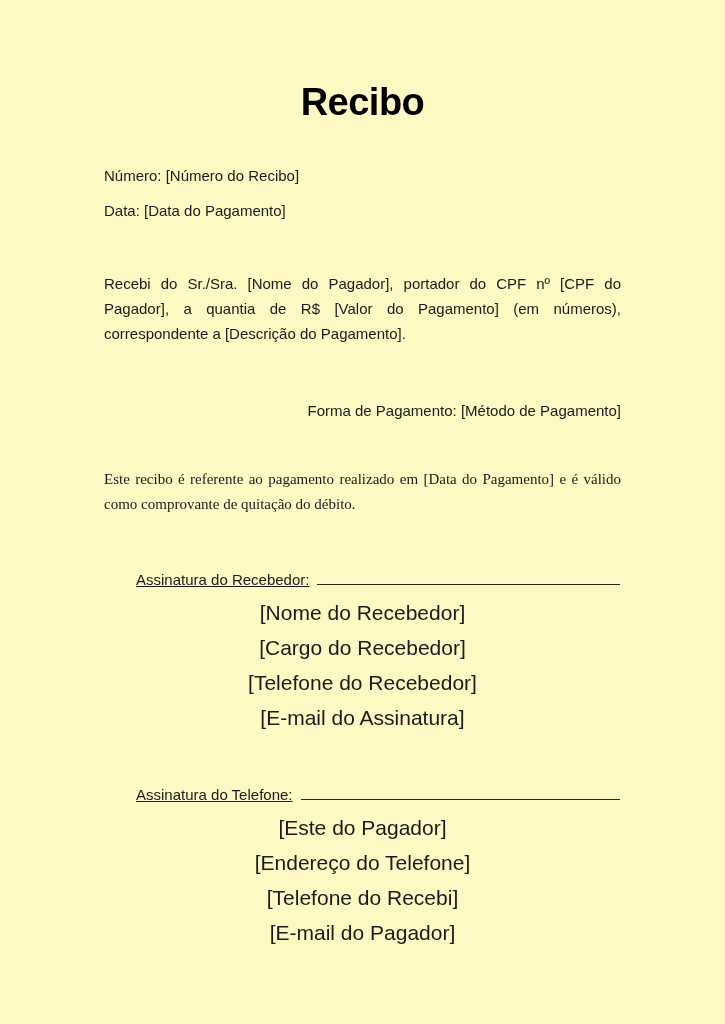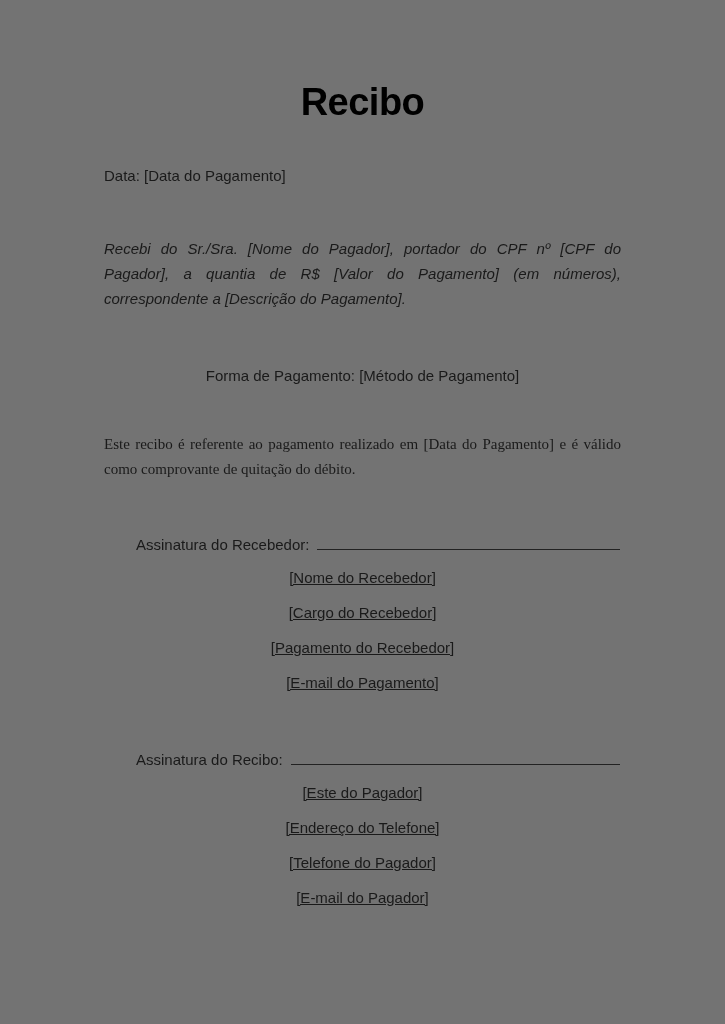--- a/index.html
+++ b/index.html
@@ -14,21 +14,21 @@
     position: relative;
     overflow: hidden;
     font-family: "Liberation Sans", sans-serif;
     color: #1a1a1a;
     -webkit-font-smoothing: antialiased;
   }
 
   .page {
     position: absolute;
     inset: 0;
-    background: #737373;
+    background: #fef9c3;
   }
 
   .content {
     position: absolute;
     left: 104px;
     top: 0;
     width: 517px;
   }
 
   
@@ -57,95 +57,96 @@
   .meta-line:last-child { margin-bottom: 12px; }
 
   
   .body-par {
     font-size: 15px;
     line-height: 25px;
     text-align: justify;
     text-justify: inter-word;
     margin: 0;
   }
-  .par-main      { margin-top: 50px; font-style: italic; }
-  .par-method    { margin-top: 52px; text-align: center; white-space: nowrap; }
+  .par-main      { margin-top: 50px; }
+  .par-method    { margin-top: 52px; text-align: right; white-space: nowrap; }
   .par-validity  { margin-top: 44px; font-family: Liberation Serif, serif; }
 
   
   .sig-block { margin-top: 52px; }
   .sig-block.second { margin-top: 56px; }
 
   .sig-line-row {
     display: flex;
     align-items: baseline;
     font-size: 15px;
     line-height: 22px;
     padding-left: 32px;
+    text-decoration: underline;
   }
   .sig-label { white-space: nowrap; }
   .sig-rule {
     flex: 1 1 auto;
     border-bottom: 1.6px solid #222222;
     height: 0;
     margin-left: 8px;
     margin-bottom: 3px;
     margin-right: 1px;
   }
 
   .sig-details {
     margin-top: 12px;
   }
   .sig-detail {
-    font-size: 15px;
+    font-size: 21px;
     line-height: 20px;
     text-align: center;
     margin-bottom: 15px;
-    text-decoration: underline;
   }
   .sig-detail:last-child { margin-bottom: 0; }
 </style>
 </head>
 <body>
 
 <div class="page">
   <div class="content">
 
     <h1 class="doc-title">Recibo</h1>
 
     <div class="meta-block">
+      <div class="meta-line">Número: [Número do Recibo]</div>
       <div class="meta-line">Data: [Data do Pagamento]</div>
     </div>
 
     <p class="body-par par-main">Recebi do Sr./Sra. [Nome do Pagador], portador do CPF nº [CPF do Pagador], a quantia de R$ [Valor do Pagamento] (em números), correspondente a [Descrição do Pagamento].</p>
 
     <p class="body-par par-method">Forma de Pagamento: [Método de Pagamento]</p>
 
     <p class="body-par par-validity">Este recibo é referente ao pagamento realizado em [Data do Pagamento] e é válido como comprovante de quitação do débito.</p>
 
     <div class="sig-block">
       <div class="sig-line-row">
         <span class="sig-label">Assinatura do Recebedor:</span>
         <span class="sig-rule"></span>
       </div>
       <div class="sig-details">
         <div class="sig-detail">[Nome do Recebedor]</div>
         <div class="sig-detail">[Cargo do Recebedor]</div>
-        <div class="sig-detail">[Pagamento do Recebedor]</div>
-        <div class="sig-detail">[E-mail do Pagamento]</div>
+        <div class="sig-detail">[Telefone do Recebedor]</div>
+        <div class="sig-detail">[E-mail do Assinatura]</div>
       </div>
     </div>
 
     <div class="sig-block second">
       <div class="sig-line-row">
-        <span class="sig-label">Assinatura do Recibo:</span>
+        <span class="sig-label">Assinatura do Telefone:</span>
         <span class="sig-rule"></span>
       </div>
       <div class="sig-details">
         <div class="sig-detail">[Este do Pagador]</div>
         <div class="sig-detail">[Endereço do Telefone]</div>
-        <div class="sig-detail">[Telefone do Pagador]</div>
+        <div class="sig-detail">[Telefone do Recebi]</div>
         <div class="sig-detail">[E-mail do Pagador]</div>
       </div>
     </div>
 
   </div>
 </div>
 
 </body></html>

